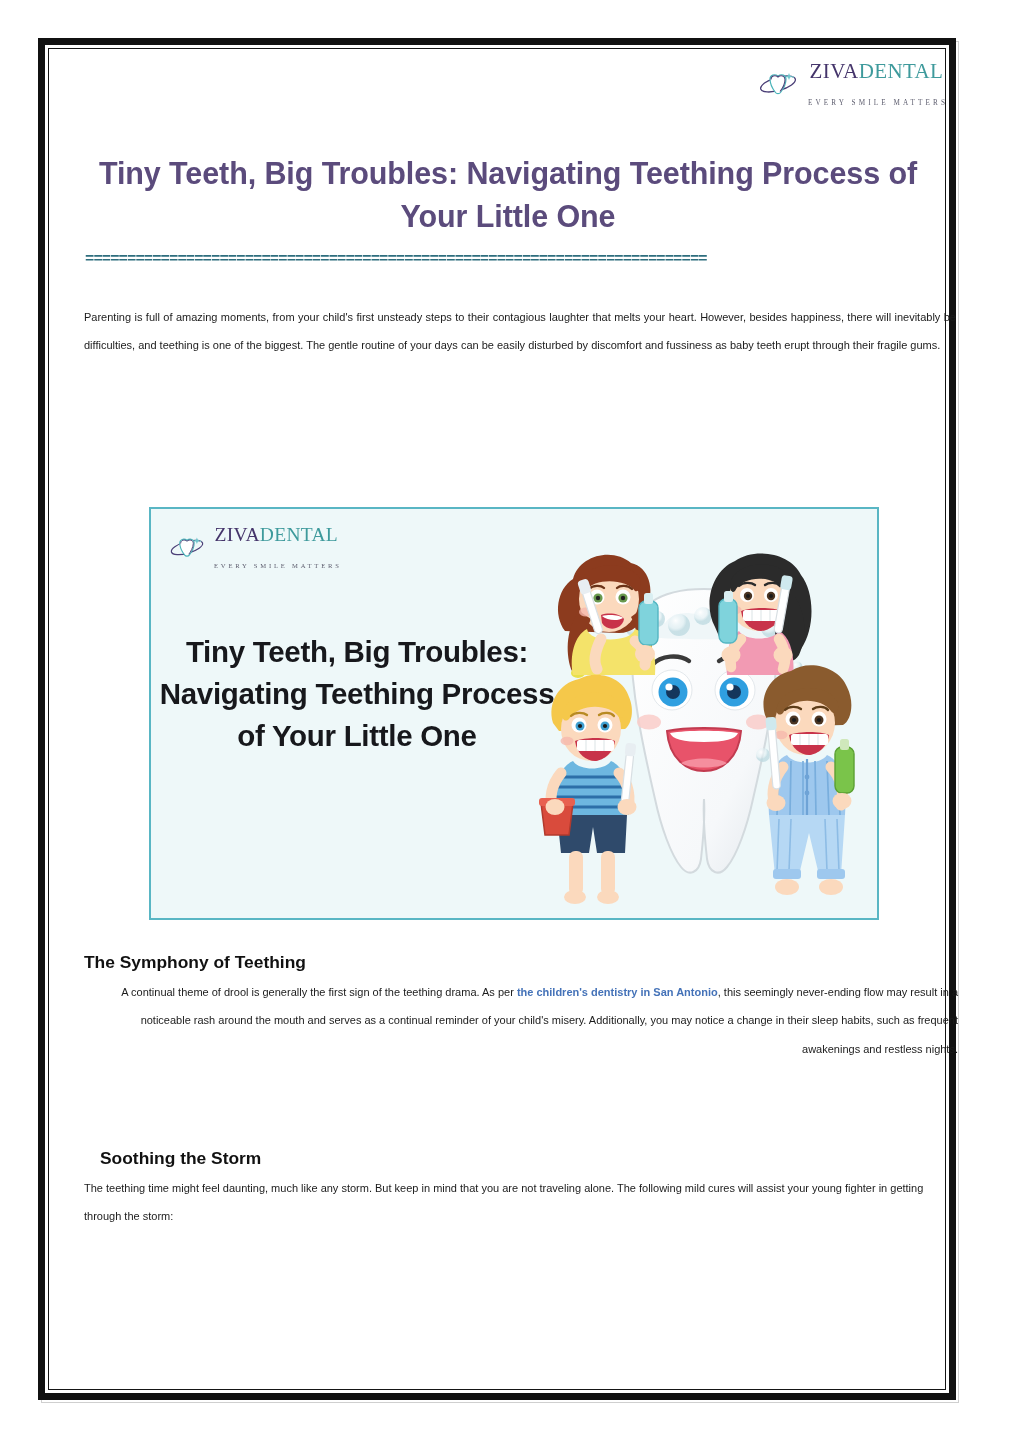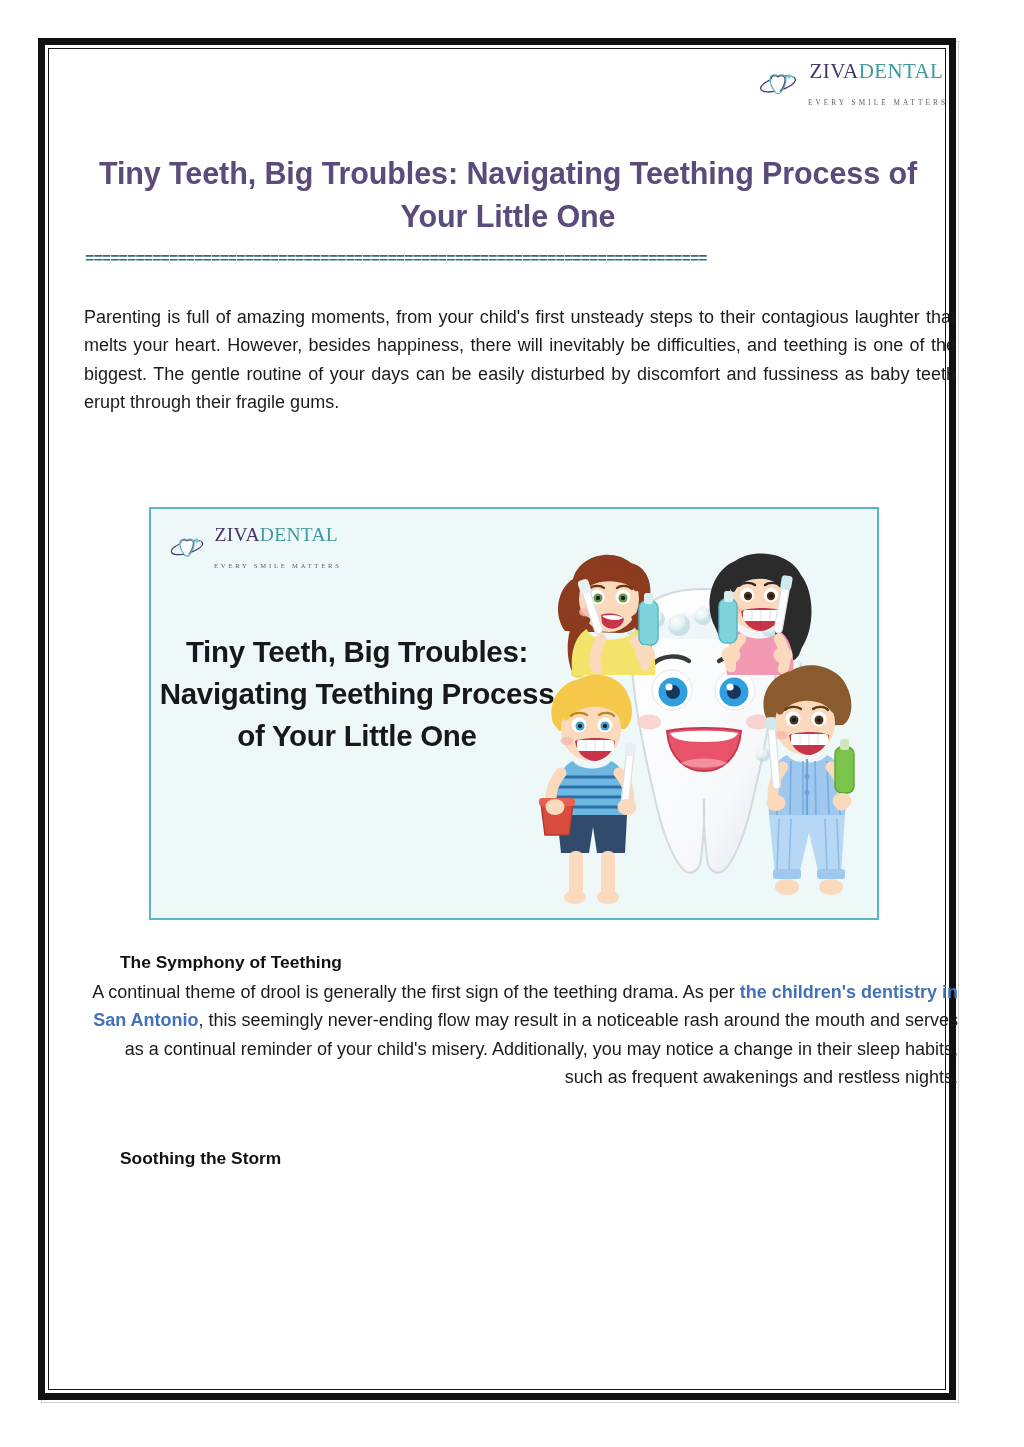--- a/index.html
+++ b/index.html
@@ -128,21 +128,21 @@
     letter-spacing: -0.9px;
     white-space: nowrap;
     overflow: hidden;
     font-weight: bold;
   }
 
   
   .para {
     position: absolute;
     color: #1b1b1b;
-    font-size: 18px;
+    font-size: 11px;
     line-height: 28.3px;
     width: 872px;
   }
   .para.justify { text-align: justify; text-justify: inter-word; }
 
   #para-intro  { left: 0px; top: 243px; }
   #para-worry  { left: 0px; top: 376px; }
 
   
   .hero-card {
@@ -189,24 +189,23 @@
     height: 396px;
   }
 
   
   .section-heading {
     position: absolute;
     color: #111111;
     font-size: 17.4px;
     font-weight: bold;
     line-height: 24px;
-    margin-left: 36px;
   }
   #head-symphony { left: 0px; top: 890px; }
-  #head-soothing { left: 0px; top: 1086px; }
+  #head-soothing { left: 16px; top: 1086px; }
 
   #para-symphony { left: 0px; top: 918px; width: 874px; text-align: right; }
   #para-soothing { left: 0px; top: 1114px; width: 874px; }
 
   .inline-link {
     color: #4472b8;
     font-weight: bold;
   }
 </style>
 </head>
@@ -526,15 +525,16 @@
             <ellipse cx="303" cy="286" rx="9.5" ry="8" fill="#fbd9bd"></ellipse>
           </g>
         </svg>
       </div>
     </div>
 
     <div class="section-heading" id="head-symphony">The Symphony of Teething</div>
     <div class="para" id="para-symphony"><span>A continual theme of drool is generally the first sign of the teething drama. As per </span><span class="inline-link">the children's dentistry in San Antonio</span><span>, this seemingly never-ending flow may result in a noticeable rash around the mouth and serves as a continual reminder of your child's misery. Additionally, you may notice a change in their sleep habits, such as frequent awakenings and restless nights.</span></div>
 
     <div class="section-heading" id="head-soothing">Soothing the Storm</div>
+    <div class="para" id="para-soothing">The teething time might feel daunting, much like any storm. But keep in mind that you are not traveling alone. The following mild cures will assist your young fighter in getting through the storm:</div>
 
   </div>
 </div>
 
 </body></html>

